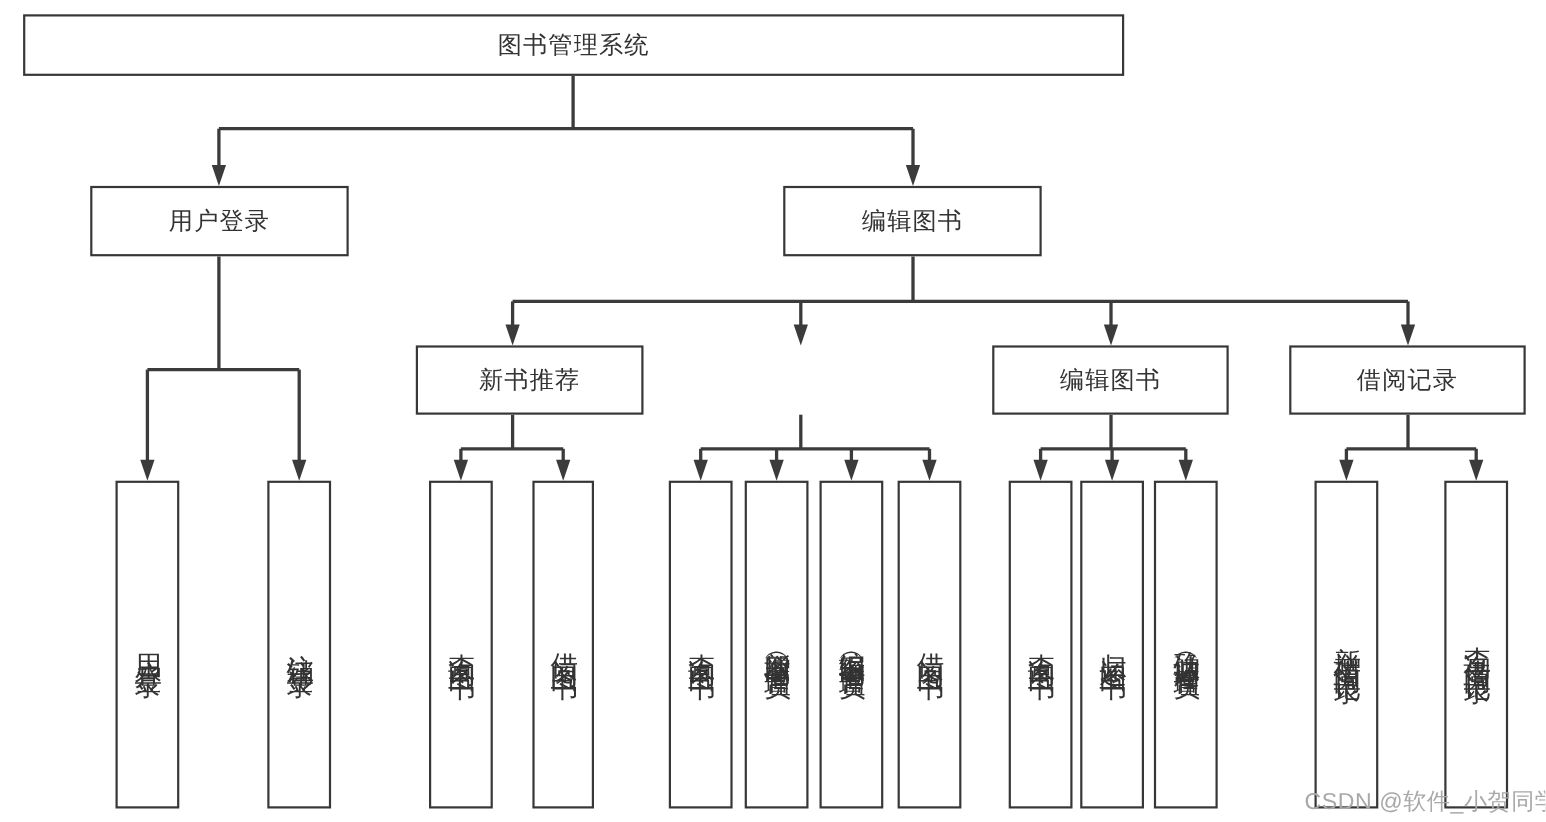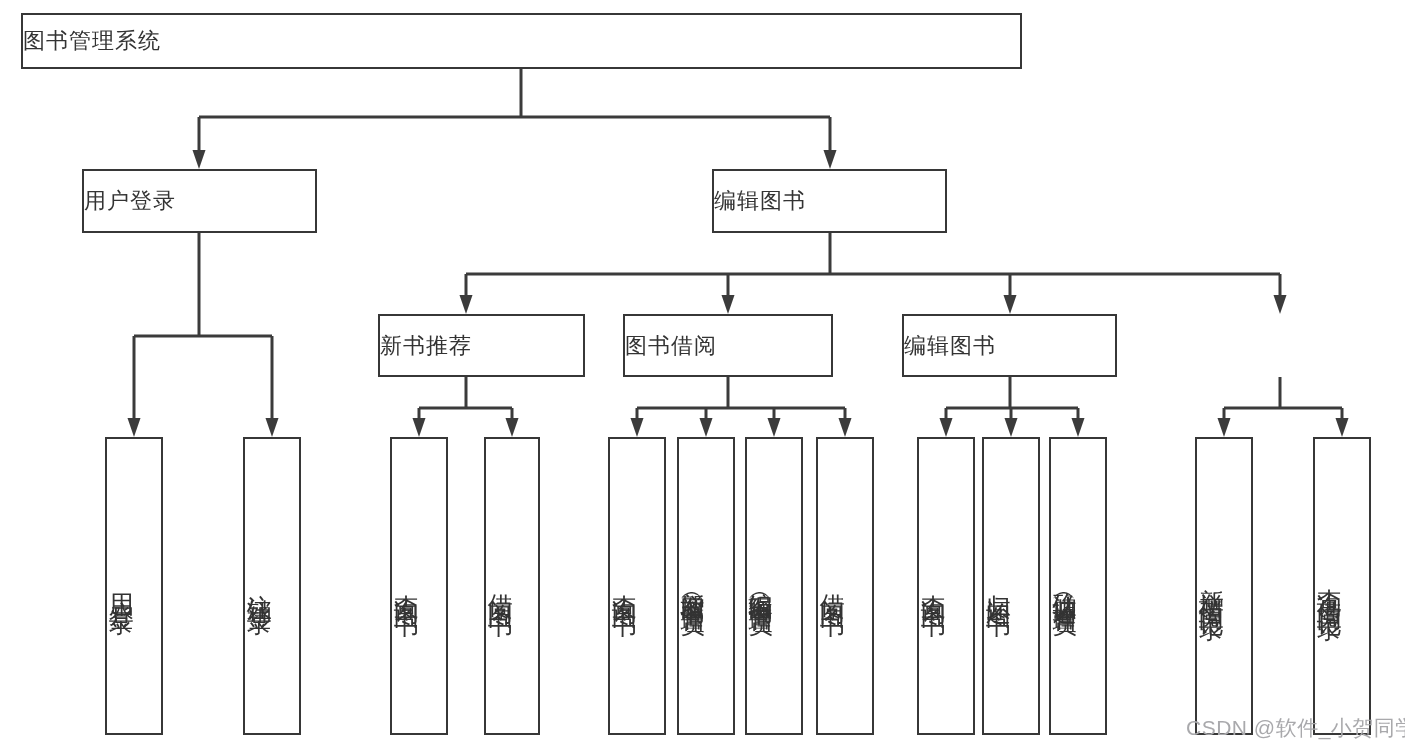--- a/index.html
+++ b/index.html
@@ -16,21 +16,21 @@
     left: 0; top: 0;
     width: 1405px; height: 747px;
   }
   .node {
     position: absolute;
     background: #ffffff;
     border: 2.5px solid #373737;
     box-sizing: border-box;
     display: flex;
     align-items: center;
-    justify-content: flex-start;
+    justify-content: center;
     color: #333333;
   }
   .h-node span {
     font-size: 22px;
     letter-spacing: 1px;
     white-space: nowrap;
   }
   .v-node span {
     writing-mode: vertical-rl;
     text-orientation: mixed;
@@ -147,26 +147,26 @@
   <div class="node h-node" style="left:82px; top:169px; width:235px; height:64px;">
     <span>用户登录</span>
   </div>
   <div class="node h-node" style="left:712px; top:169px; width:235px; height:64px;">
     <span>编辑图书</span>
   </div>
 
   <div class="node h-node" style="left:378px; top:314px; width:207px; height:63px;">
     <span>新书推荐</span>
   </div>
-  <div class="node h-node" style="left:623px; top:314px; width:210px; height:63px;">
-    <span>图书借阅</span>
-  </div>
   <div class="node h-node" style="left:902px; top:314px; width:215px; height:63px;">
     <span>编辑图书</span>
   </div>
+  <div class="node h-node" style="left:1172px; top:314px; width:215px; height:63px;">
+    <span>借阅记录</span>
+  </div>
 
   <div class="node v-node" style="left:105px; top:437px; width:58px; height:298px;">
     <span>用户登录</span>
   </div>
   <div class="node v-node" style="left:243px; top:437px; width:58px; height:298px;">
     <span>注销登录</span>
   </div>
 
   <div class="node v-node" style="left:390px; top:437px; width:58px; height:298px;">
     <span>查询图书</span>

